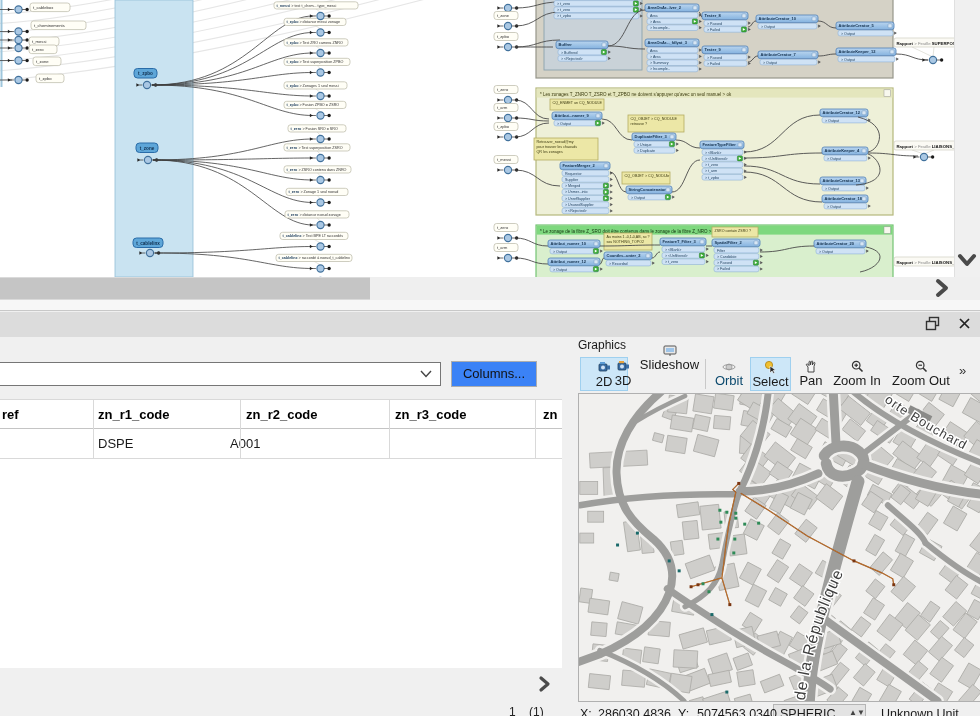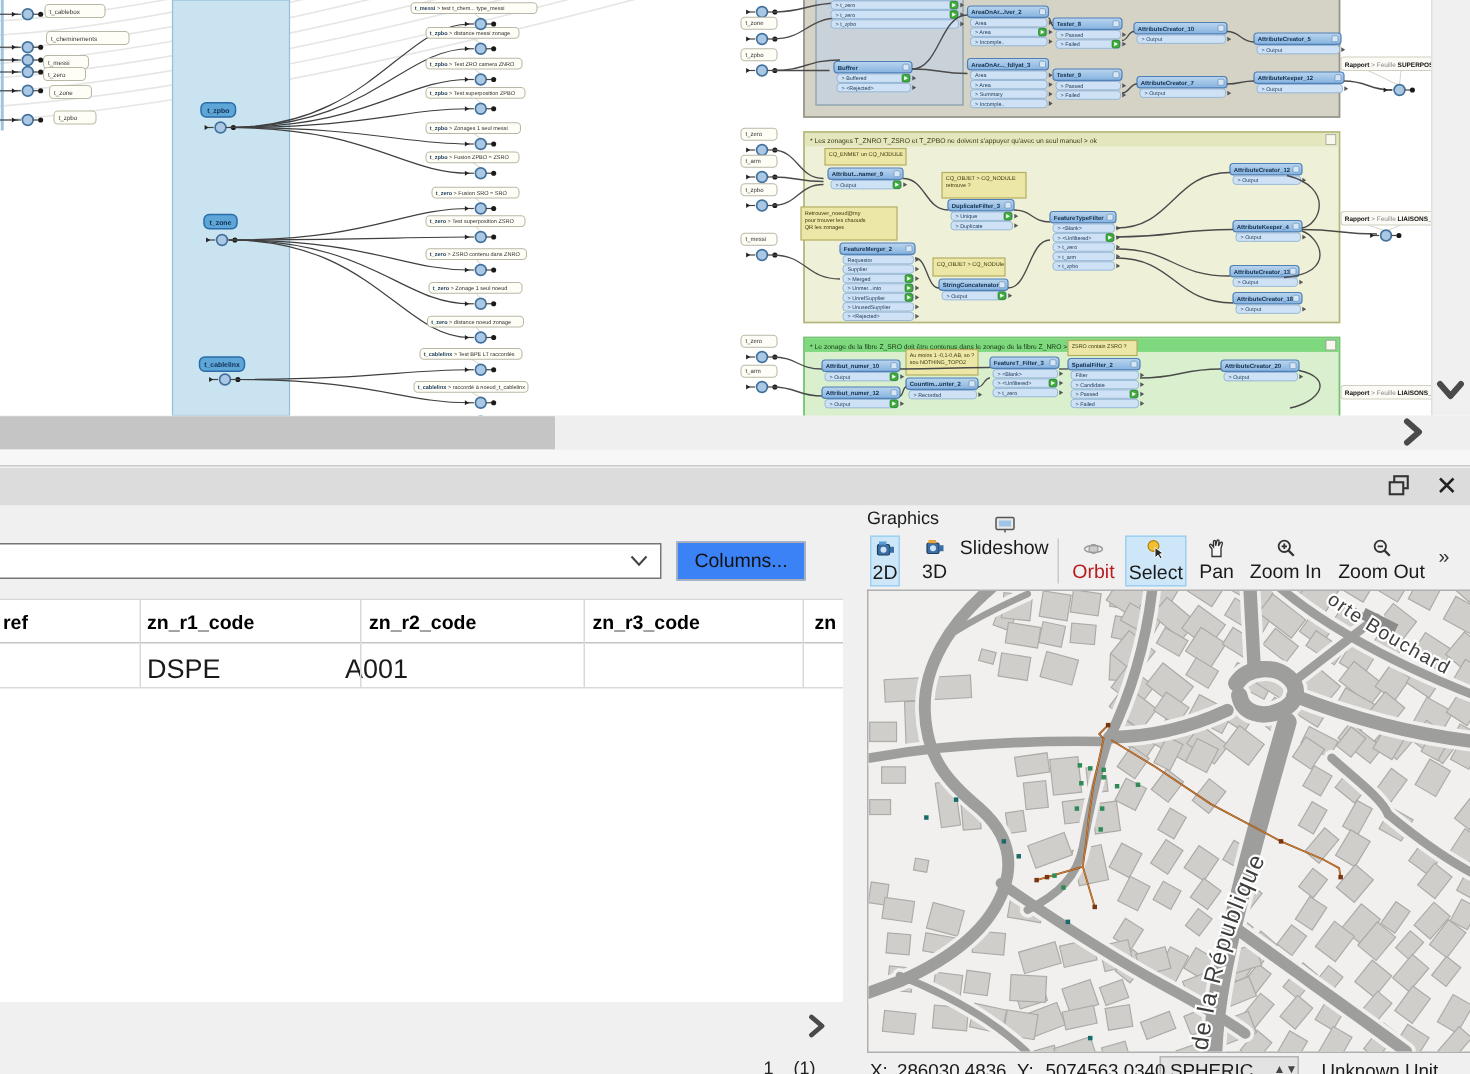--- a/index.html
+++ b/index.html
@@ -651,37 +651,37 @@
 
 <div style="position:absolute;left:0;top:399px;width:562px;height:269px;background:#fff;border-top:1px solid #d9d9d9"></div>
 <div style="position:absolute;left:0;top:400px;width:600px;height:28px;font-size:13px;font-weight:bold;color:#000">
  <span style="position:absolute;left:2px;top:7px">ref</span>
  <span style="position:absolute;left:98px;top:7px">zn_r1_code</span>
  <span style="position:absolute;left:246px;top:7px">zn_r2_code</span>
  <span style="position:absolute;left:395px;top:7px">zn_r3_code</span>
  <span style="position:absolute;left:543px;top:7px">zn</span>
 </div>
 <div style="position:absolute;left:0;top:428px;width:562px;height:1px;background:#c4c4c4"></div>
-<div style="position:absolute;left:0;top:429px;width:562px;height:29px;font-size:18px;color:#1a1a1a">
+<div style="position:absolute;left:0;top:429px;width:562px;height:29px;font-size:13px;color:#1a1a1a">
  <span style="position:absolute;left:98px;top:7px">DSPE</span>
  <span style="position:absolute;left:230px;top:7px">A001</span>
 </div>
 <div style="position:absolute;left:0;top:458px;width:562px;height:1px;background:#d9d9d9"></div>
 <div style="position:absolute;left:93px;top:399px;width:1px;height:59px;background:#d9d9d9"></div>
 <div style="position:absolute;left:240px;top:399px;width:1px;height:59px;background:#d9d9d9"></div>
 <div style="position:absolute;left:389px;top:399px;width:1px;height:59px;background:#d9d9d9"></div>
 <div style="position:absolute;left:535px;top:399px;width:1px;height:59px;background:#d9d9d9"></div>
 
 <svg style="position:absolute;left:536px;top:675px" width="18" height="18" viewBox="0 0 18 18">
     <path d="M 5,3 L 12,9 L 5,15" fill="none" stroke="#4a4a4a" stroke-width="3.2" stroke-linecap="round" stroke-linejoin="round"></path>
   </svg>
 <div style="position:absolute;left:509px;top:705px;font-size:12px;color:#222">1&nbsp;&nbsp;&nbsp;&nbsp;(1)</div>
 
 <div style="position:absolute;left:578px;top:338px;font-size:12px;color:#1a1a1a">Graphics</div>
-<div class="tbtn sel" style="left:580px;top:357px;width:20px;height:34px;">
+<div class="tbtn sel" style="left:580px;top:357px;width:48px;height:34px;">
     <div class="tico"><svg width="13" height="13" viewBox="0 0 13 13">
         <rect x="1" y="3" width="8" height="7" rx="1" fill="#3b6ea5" stroke="#1d3d5c" stroke-width="0.8"></rect>
         <circle cx="5" cy="6.5" r="2" fill="#cfe2f5"></circle>
         <rect x="9" y="4.5" width="3" height="4" fill="#3b6ea5"></rect>
         <rect x="2" y="1" width="5" height="2.2" fill="#5b9bd5"></rect>
       </svg></div>
     <div style="font-size:13px;color:#1a1a1a;line-height:13px">2D</div>
   </div>
 <div class="tbtn" style="left:610px;top:357px;width:26px;height:34px;text-align:center;">
     <div class="tico"><svg width="13" height="13" viewBox="0 0 13 13">
@@ -699,21 +699,21 @@
         <line x1="7" y1="9" x2="7" y2="11" stroke="#555" stroke-width="1"></line>
       </svg></div>
     <div style="font-size:13px;color:#1a1a1a;line-height:13px">Slideshow</div>
   </div>
 <div style="position:absolute;left:705px;top:359px;width:1px;height:30px;background:#c9c9c9"></div>
 <div class="tbtn" style="left:711px;top:357px;width:36px;height:34px;">
     <div class="tico"><svg width="14" height="12" viewBox="0 0 14 12">
         <circle cx="7" cy="6" r="3" fill="#cccccc" stroke="#9a9a9a" stroke-width="0.8"></circle>
         <ellipse cx="7" cy="6" rx="6" ry="2.4" fill="none" stroke="#9a9a9a" stroke-width="1"></ellipse>
       </svg></div>
-    <div style="font-size:13px;color:#b91c1c;line-height:13px">Orbit</div>
+    <div style="font-size:13px;color:#0c4a6e;line-height:13px">Orbit</div>
   </div>
 <div class="tbtn sel" style="left:750px;top:357px;width:41px;height:34px;">
     <div class="tico"><svg width="13" height="13" viewBox="0 0 13 13">
         <circle cx="5" cy="4" r="3.6" fill="#f0c030" stroke="#b08010" stroke-width="0.8"></circle>
         <path d="M 6,5 L 6,12 L 8,10 L 9.5,12.5 L 10.7,11.7 L 9.2,9.4 L 11.5,9 Z" fill="#2a2a2a" stroke="#fff" stroke-width="0.6"></path>
       </svg></div>
     <div style="font-size:13px;color:#1a1a1a;line-height:13px">Select</div>
   </div>
 <div class="tbtn" style="left:796px;top:357px;width:30px;height:34px;">
     <div class="tico"><svg width="12" height="13" viewBox="0 0 12 13">

